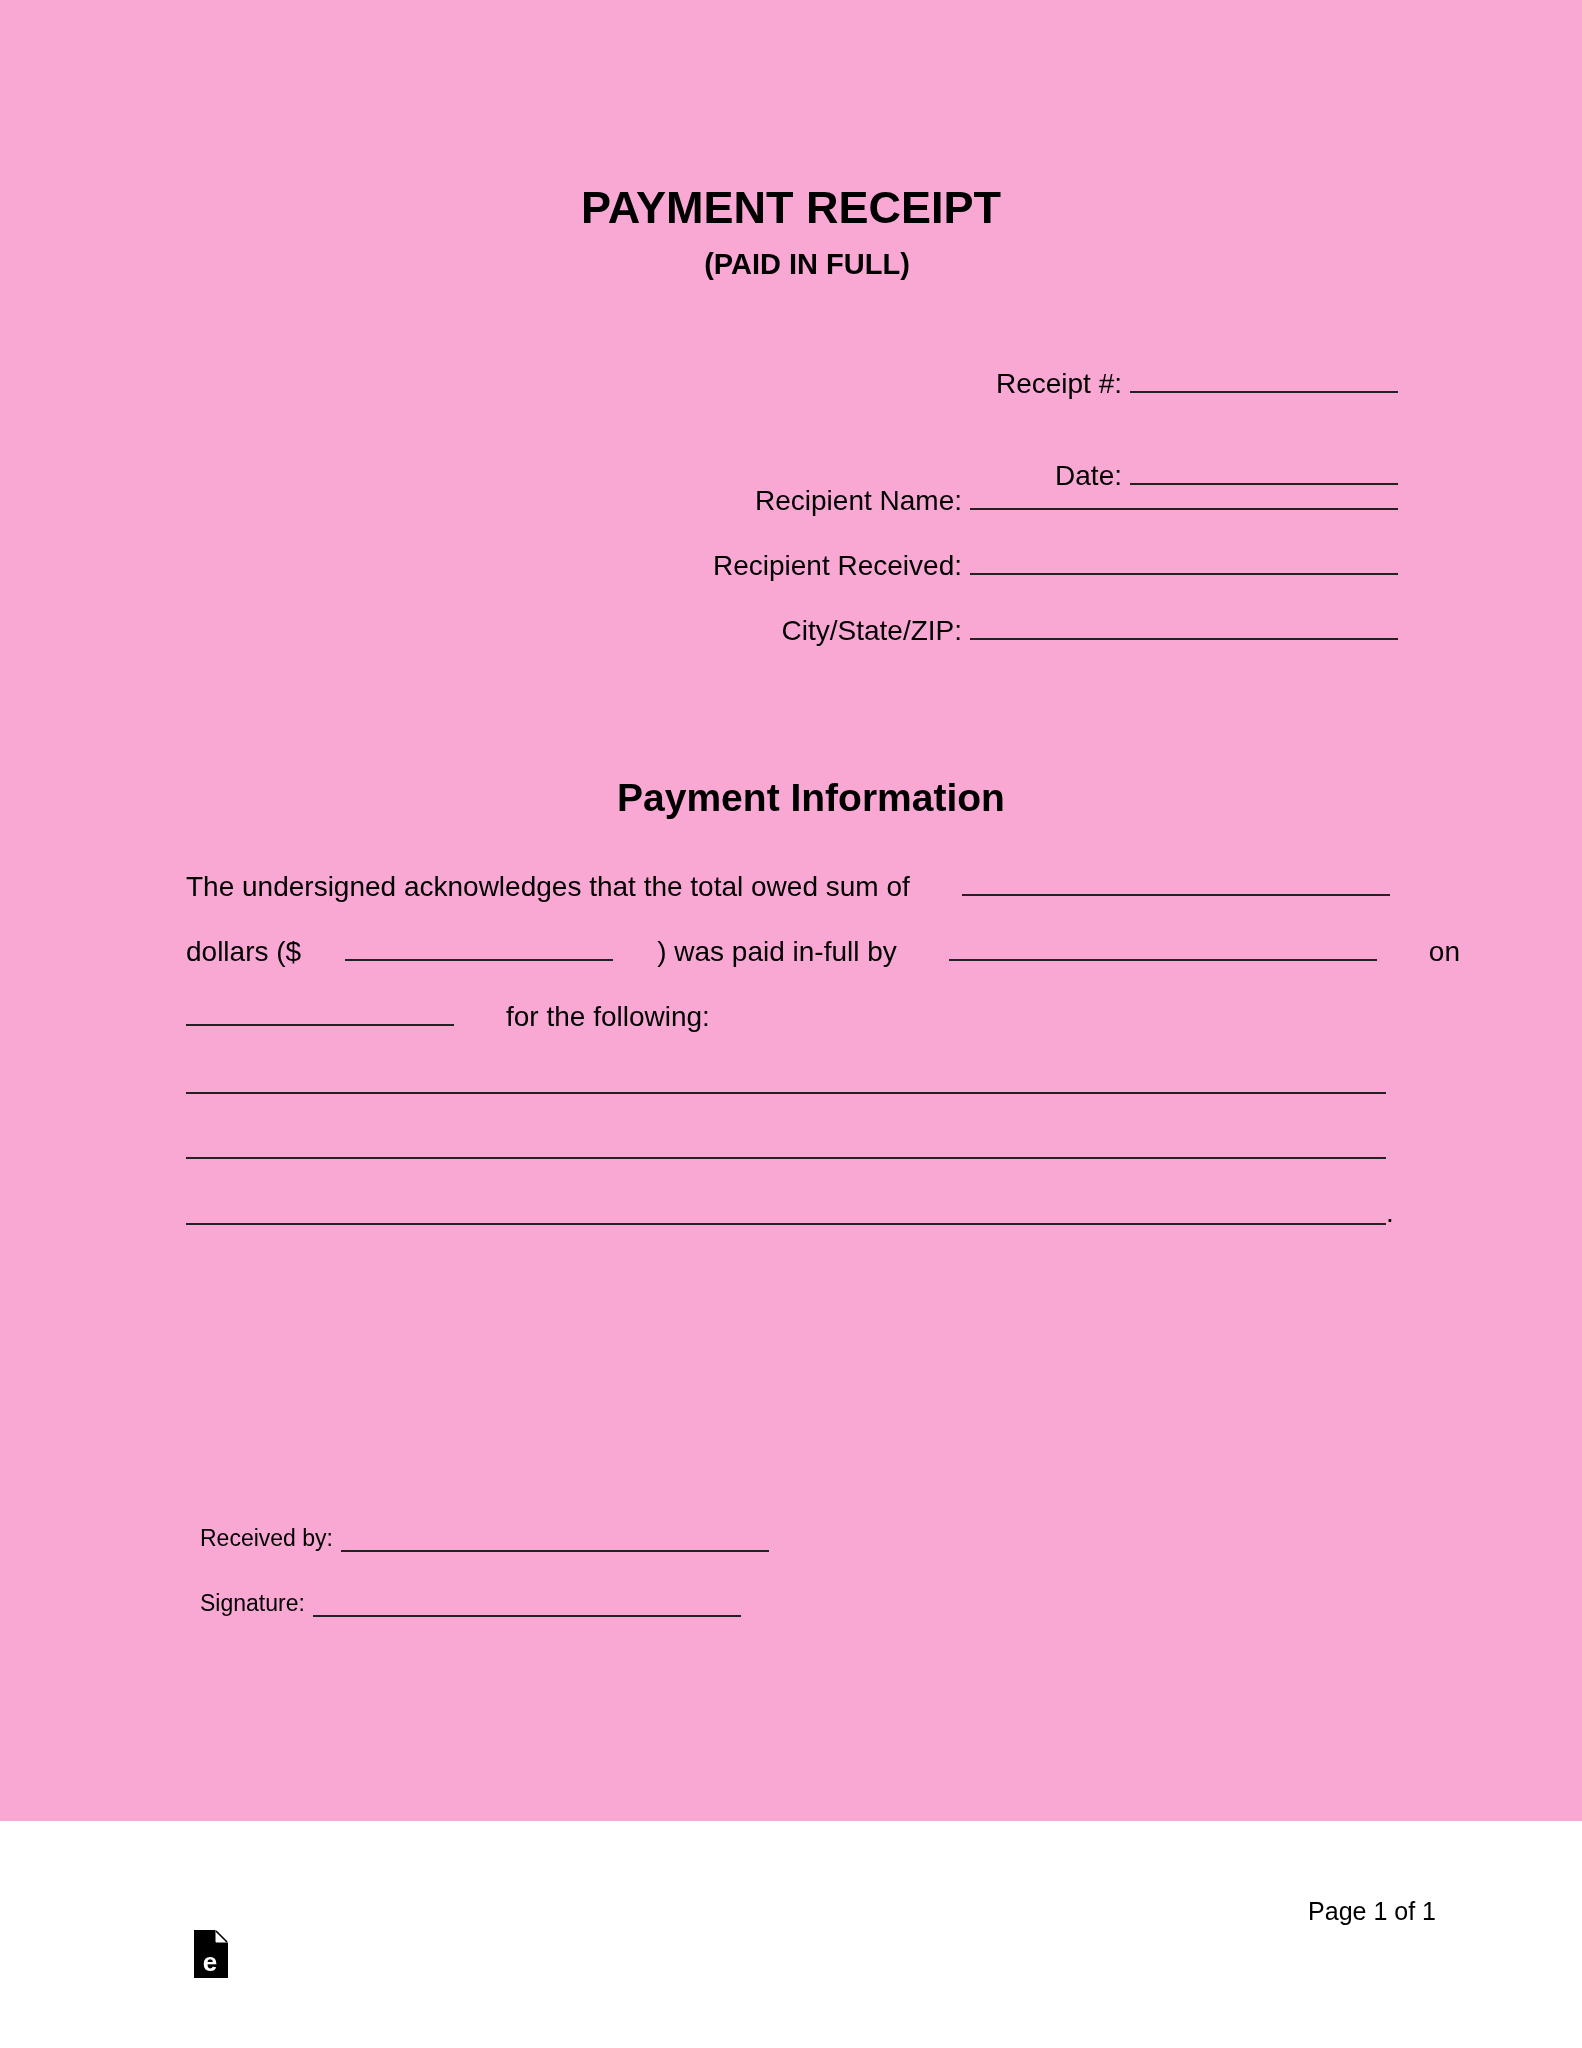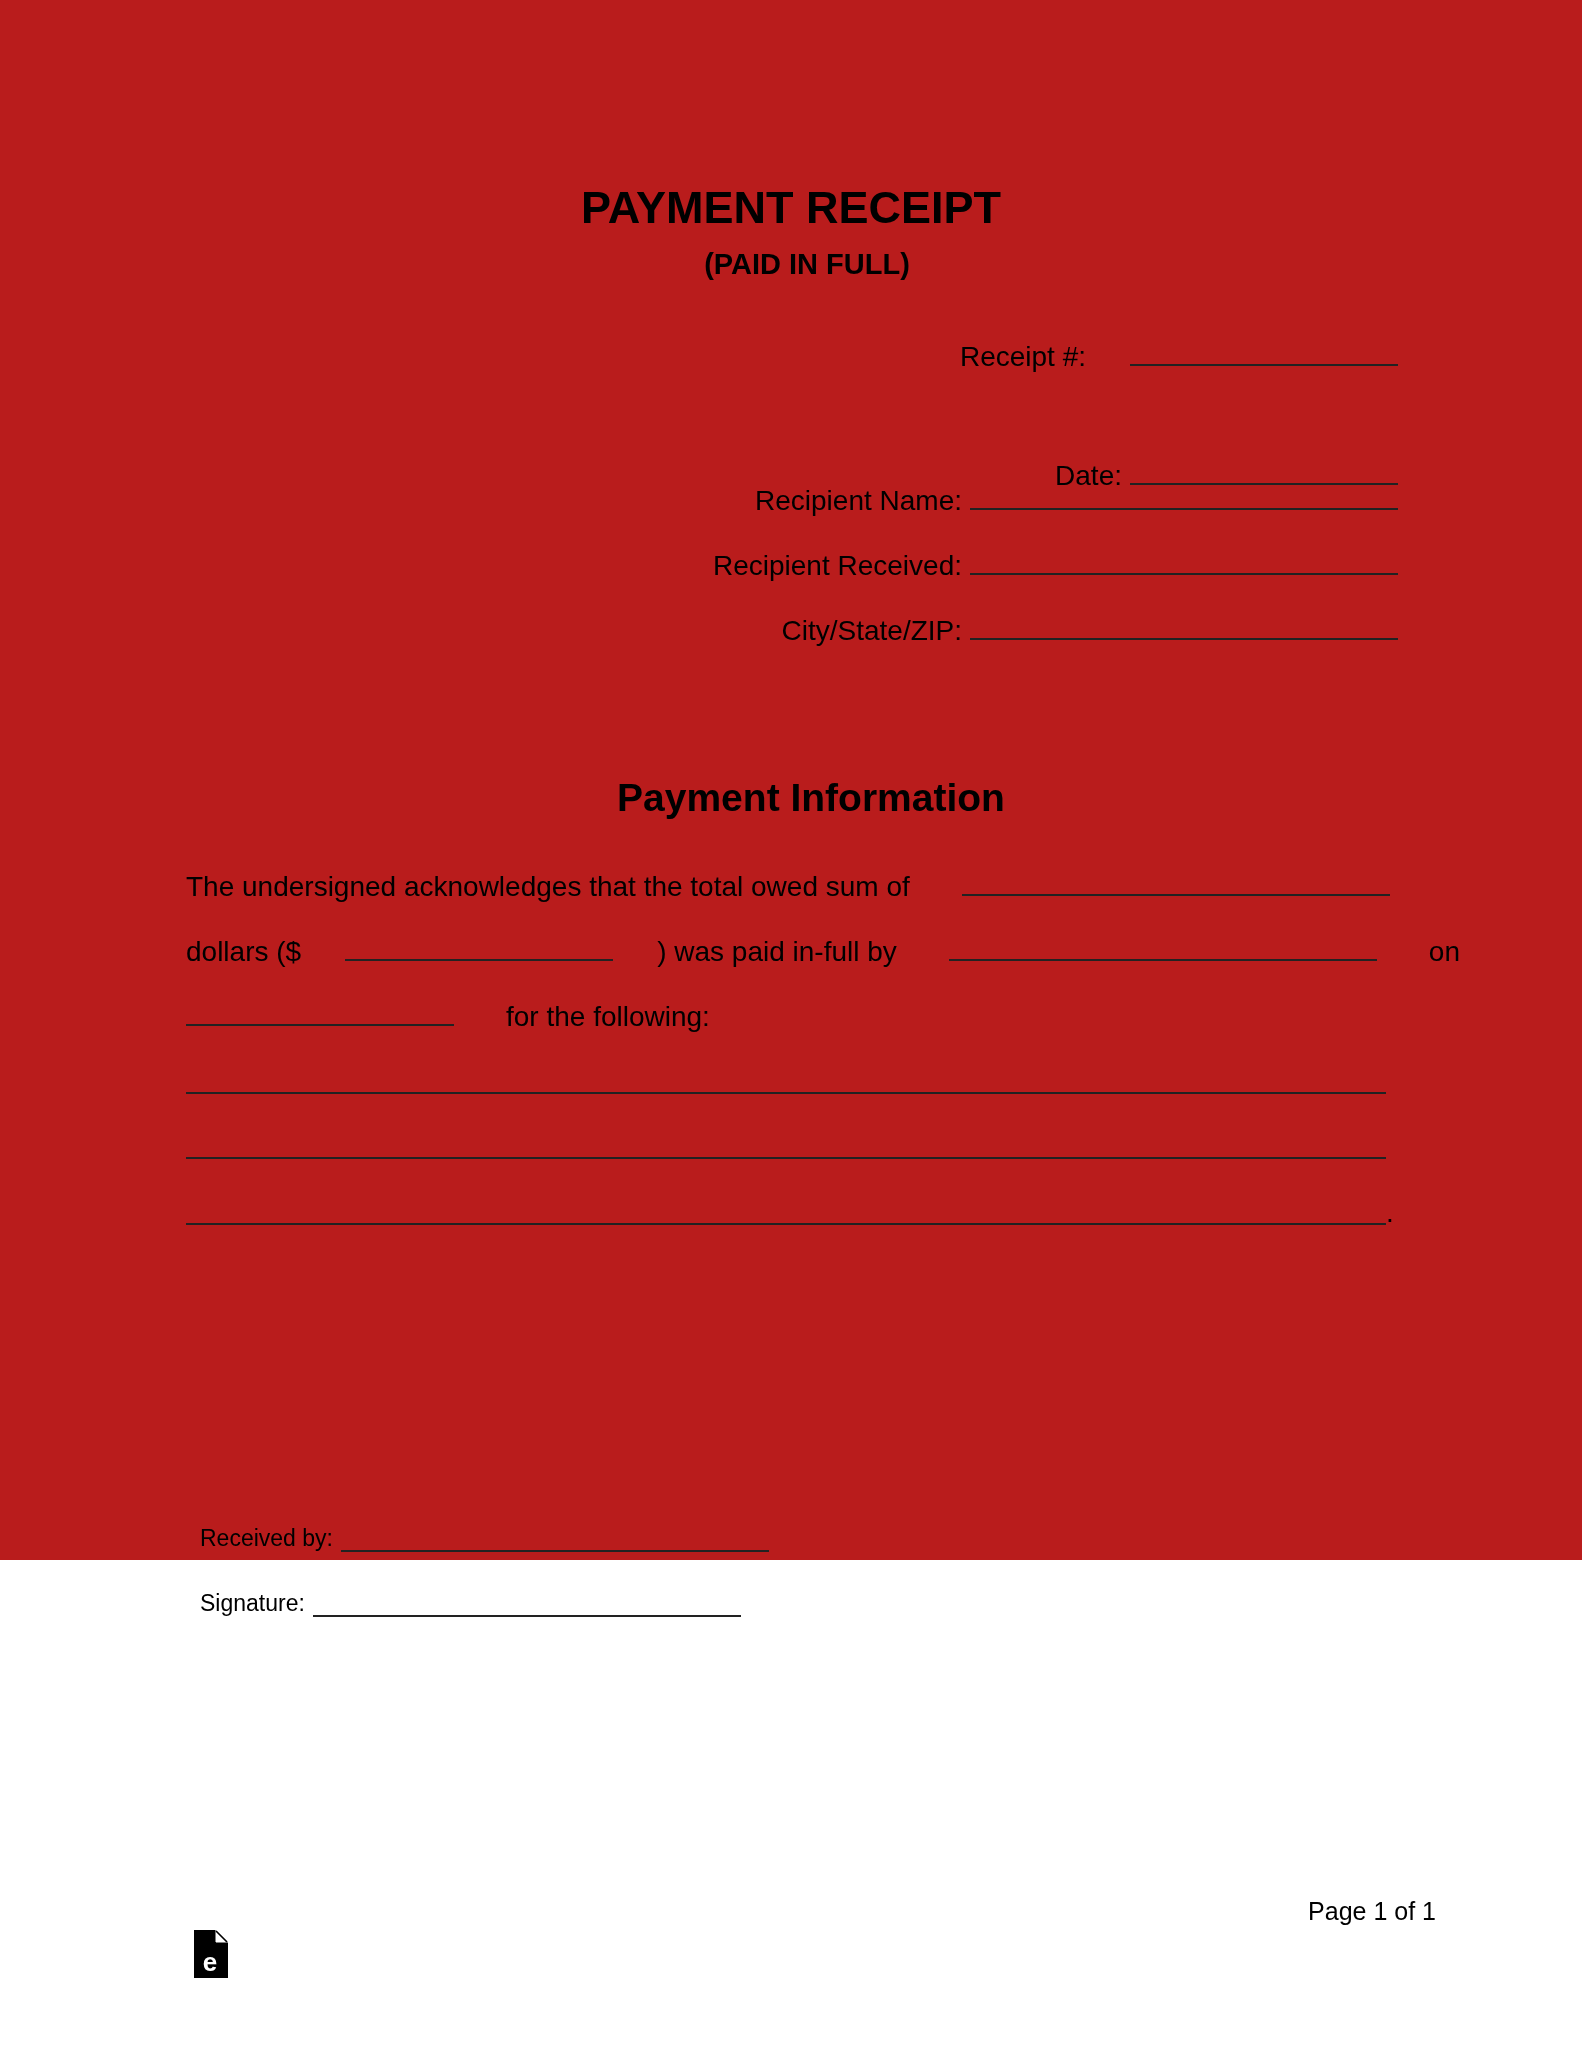--- a/index.html
+++ b/index.html
@@ -12,22 +12,22 @@
       height: 2048px;
       position: relative;
       overflow: hidden;
       font-family: "Liberation Sans", sans-serif;
       color: #000000;
     }
     .page {
       position: absolute;
       left: 0; top: 0;
       width: 1582px;
-      height: 1560px;
-      background: #b91c1c;
+      height: 1821px;
+      background: #f9a8d4;
     }
     .title {
       position: absolute;
       left: 0; width: 1582px;
       top: 182px;
       text-align: center;
       font-weight: bold;
       font-size: 45px;
       line-height: 52px;
       letter-spacing: 0px;
@@ -116,21 +116,21 @@
     }
   </style>
 </head>
 <body>
 
 <div class="page">
 
   <div class="title">PAYMENT RECEIPT</div>
   <div class="subtitle">(PAID IN FULL)</div>
 
-  <div class="field-row" style="top:338px;gap:36px;">
+  <div class="field-row" style="top:365px;">
     <span class="field-label">Receipt #:</span>
     <span class="blank" style="width:268px;"></span>
   </div>
   <div class="field-row" style="top:417px;margin-top:40px;">
     <span class="field-label">Date:</span>
     <span class="blank" style="width:268px;"></span>
   </div>
   <div class="field-row" style="top:482px;">
     <span class="field-label">Recipient Name:</span>
     <span class="blank" style="width:428px;"></span>

